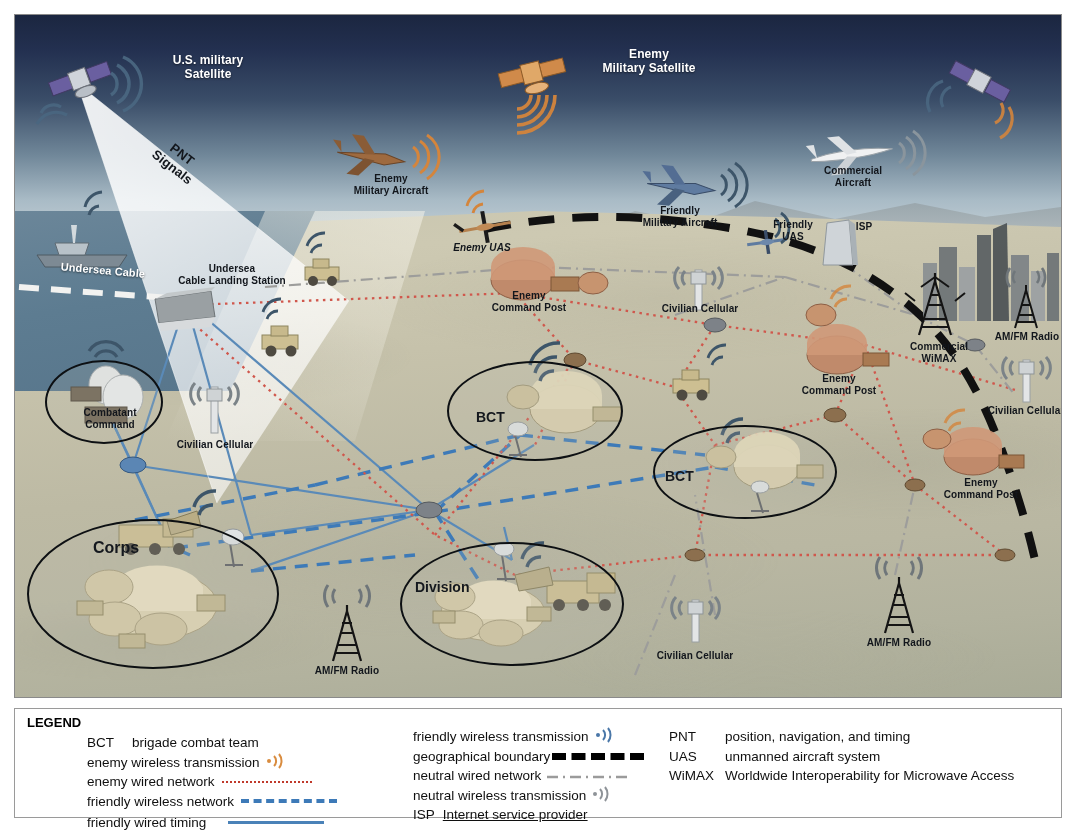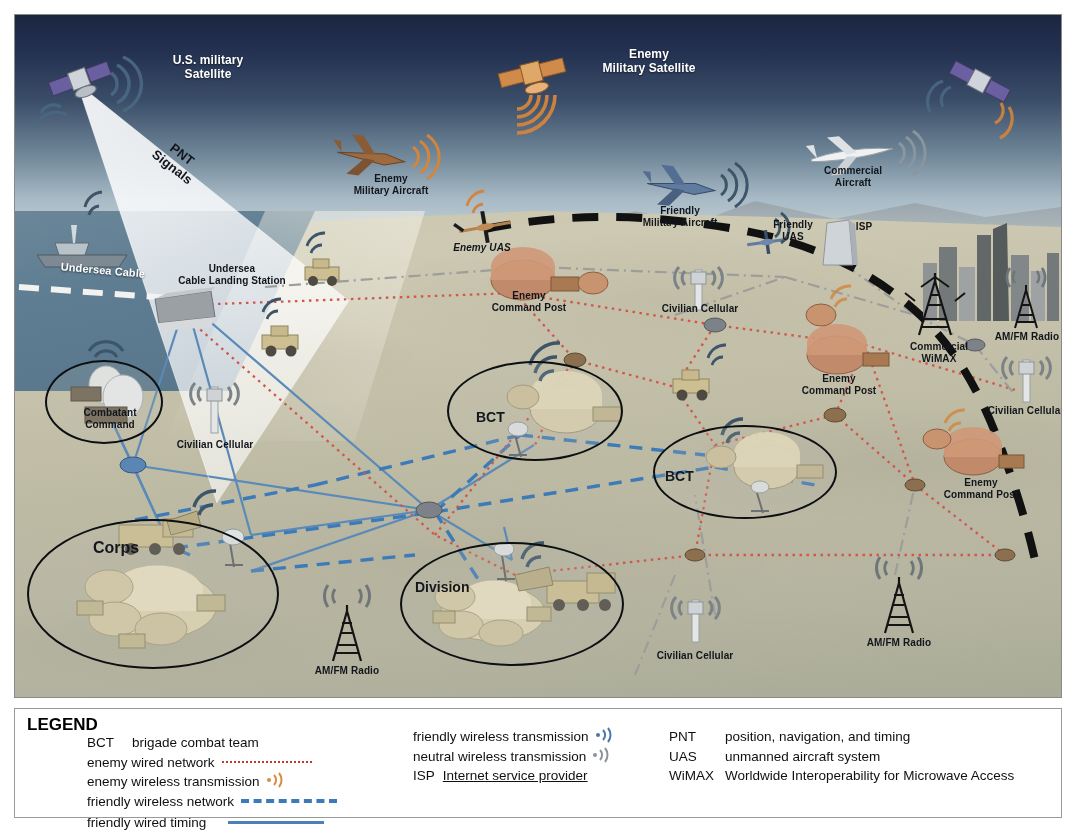--- a/index.html
+++ b/index.html
@@ -54,21 +54,21 @@
   .ellipseLbl.sm{font-size:14px;}
 
   
   .unitEllipse{position:absolute;border:2.5px solid #0d1013;border-radius:50%;
        background:rgba(190,190,180,.18);}
 
   
   #legend{position:absolute;left:14px;top:708px;width:1046px;height:108px;
        border:1px solid #9a9a9a;background:#fff;}
   #legend .inner{position:relative;width:100%;height:100%;}
-  .legTitle{position:absolute;left:12px;top:6px;font-size:17px;font-weight:bold;color:#000;}
+  .legTitle{position:absolute;left:12px;top:6px;font-size:13px;font-weight:bold;color:#000;}
   .legCol{position:absolute;font-size:13.5px;color:#101010;}
   .legRow{display:flex;align-items:center;height:19.5px;white-space:nowrap;}
   .legRow .term{font-weight:normal;}
   .legRow .abbr{display:inline-block;}
   .swatch{display:inline-block;margin-left:7px;}
   .sw-enemy-wired{width:90px;height:0;border-top:2.5px dotted #c0392b;}
   .sw-friendly-dash{width:96px;height:0;border-top:4px dashed #3d7ab8;}
   .sw-friendly-solid{width:96px;height:0;border-top:3px solid #4a82b8;}
   .sw-geo{width:92px;height:0;border-top:7px dashed #000;}
 </style>
@@ -616,34 +616,34 @@
   <div id="legend">
     <div class="inner">
       <div class="legTitle">LEGEND</div>
 
       <div class="legCol" style="left:72px;top:24px;">
         <div class="legRow">
           <span class="abbr">BCT</span>
           <span class="term" style="margin-left:18px;">brigade combat team</span>
         </div>
         <div class="legRow">
-          <span class="term">enemy wired network</span>
-          <span class="swatch sw-enemy-wired"></span>
-        </div>
-        <div class="legRow">
           <span class="term">enemy wireless transmission</span>
           <span class="swatch" style="margin-left:5px;">
             <svg width="26" height="16" viewBox="0 0 26 16">
               <circle cx="4" cy="8" r="2" fill="#d98c3f"></circle>
               <path d="M9,3 a7,7 0 0 1 0,10" fill="none" stroke="#d98c3f" stroke-width="2"></path>
               <path d="M14,1 a11,11 0 0 1 0,14" fill="none" stroke="#d98c3f" stroke-width="2"></path>
             </svg>
           </span>
         </div>
         <div class="legRow">
+          <span class="term">enemy wired network</span>
+          <span class="swatch sw-enemy-wired"></span>
+        </div>
+        <div class="legRow">
           <span class="term">friendly wireless network</span>
           <span class="swatch sw-friendly-dash"></span>
         </div>
         <div class="legRow" style="height:22px;">
           <span class="term">friendly wired timing</span>
           <span class="swatch sw-friendly-solid" style="margin-left:22px;"></span>
         </div>
       </div>
 
       <div class="legCol" style="left:398px;top:18px;">
@@ -651,20 +651,32 @@
           <span class="term">friendly wireless transmission</span>
           <span class="swatch" style="margin-left:5px;">
             <svg width="24" height="16" viewBox="0 0 24 16">
               <circle cx="4" cy="8" r="2" fill="#4a77a8"></circle>
               <path d="M9,3 a7,7 0 0 1 0,10" fill="none" stroke="#4a77a8" stroke-width="2"></path>
               <path d="M14,1 a11,11 0 0 1 0,14" fill="none" stroke="#4a77a8" stroke-width="2"></path>
             </svg>
           </span>
         </div>
         <div class="legRow">
+          <span class="term">geographical boundary</span>
+          <span class="swatch sw-geo" style="margin-left:2px;"></span>
+        </div>
+        <div class="legRow">
+          <span class="term">neutral wired network</span>
+          <span class="swatch" style="margin-left:6px;">
+            <svg width="80" height="6" viewBox="0 0 80 6">
+              <path d="M0,3 L80,3" stroke="#9b9b9b" stroke-width="2.6" stroke-dasharray="11 5 2 5"></path>
+            </svg>
+          </span>
+        </div>
+        <div class="legRow">
           <span class="term">neutral wireless transmission</span>
           <span class="swatch" style="margin-left:5px;">
             <svg width="24" height="16" viewBox="0 0 24 16">
               <circle cx="4" cy="8" r="2" fill="#8e9398"></circle>
               <path d="M9,3 a7,7 0 0 1 0,10" fill="none" stroke="#8e9398" stroke-width="2"></path>
               <path d="M14,1 a11,11 0 0 1 0,14" fill="none" stroke="#8e9398" stroke-width="2"></path>
             </svg>
           </span>
         </div>
         <div class="legRow">

